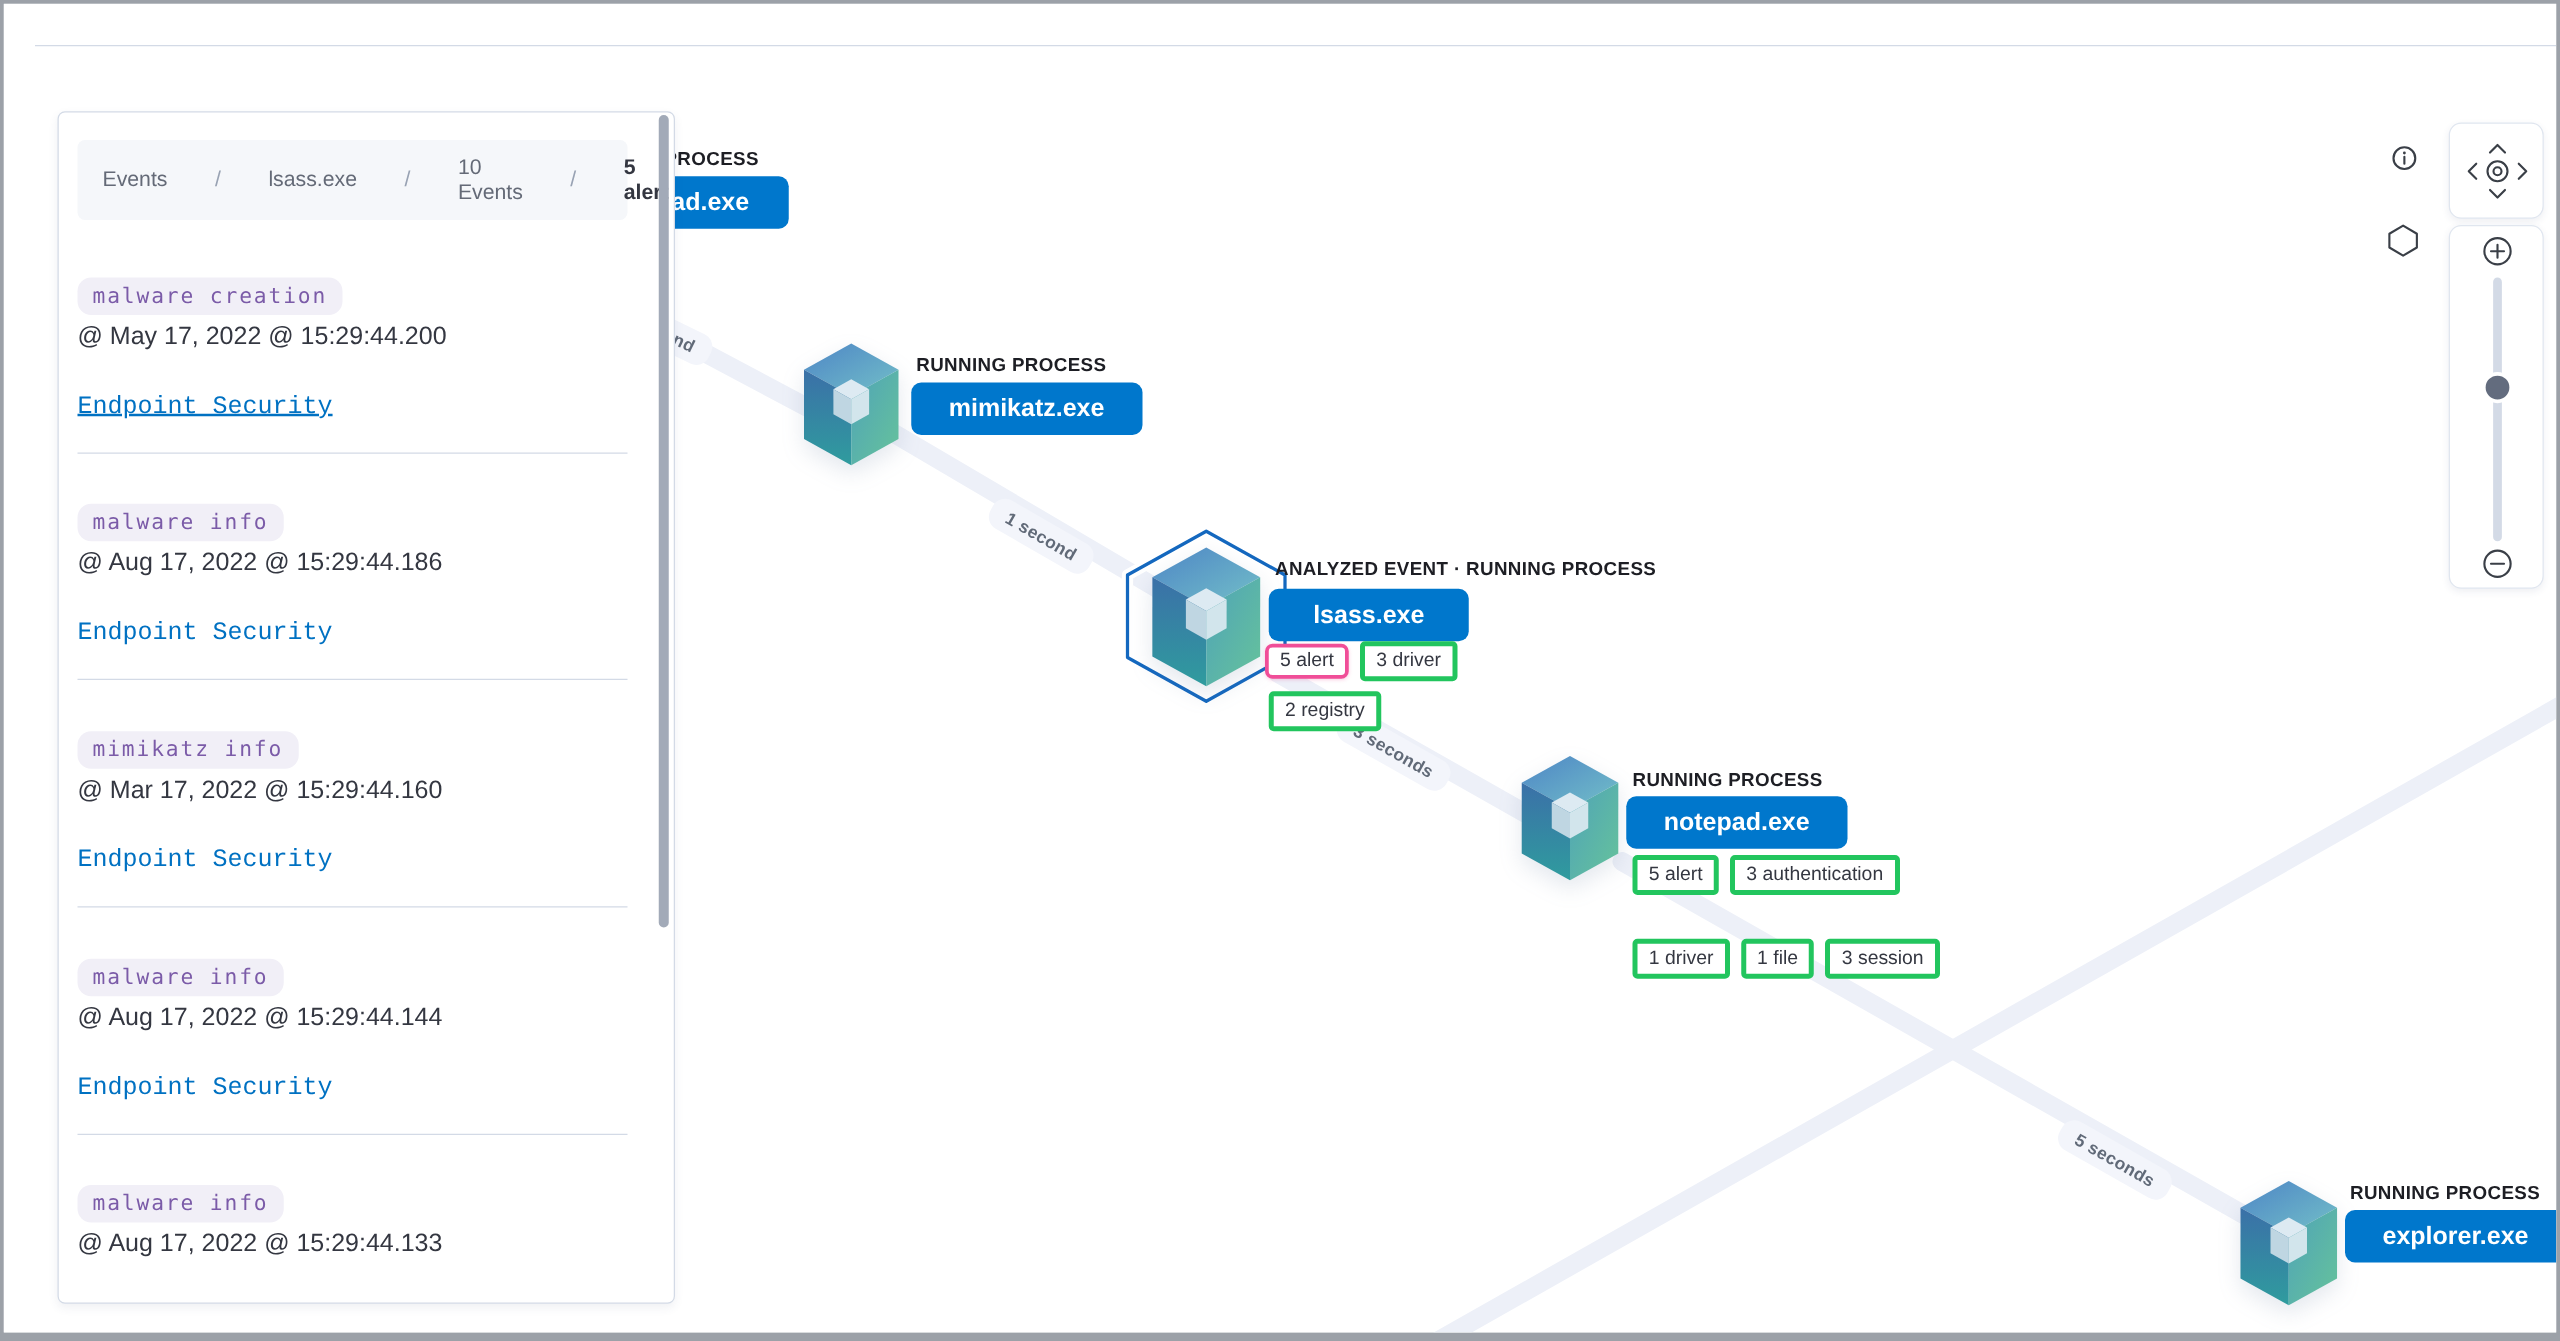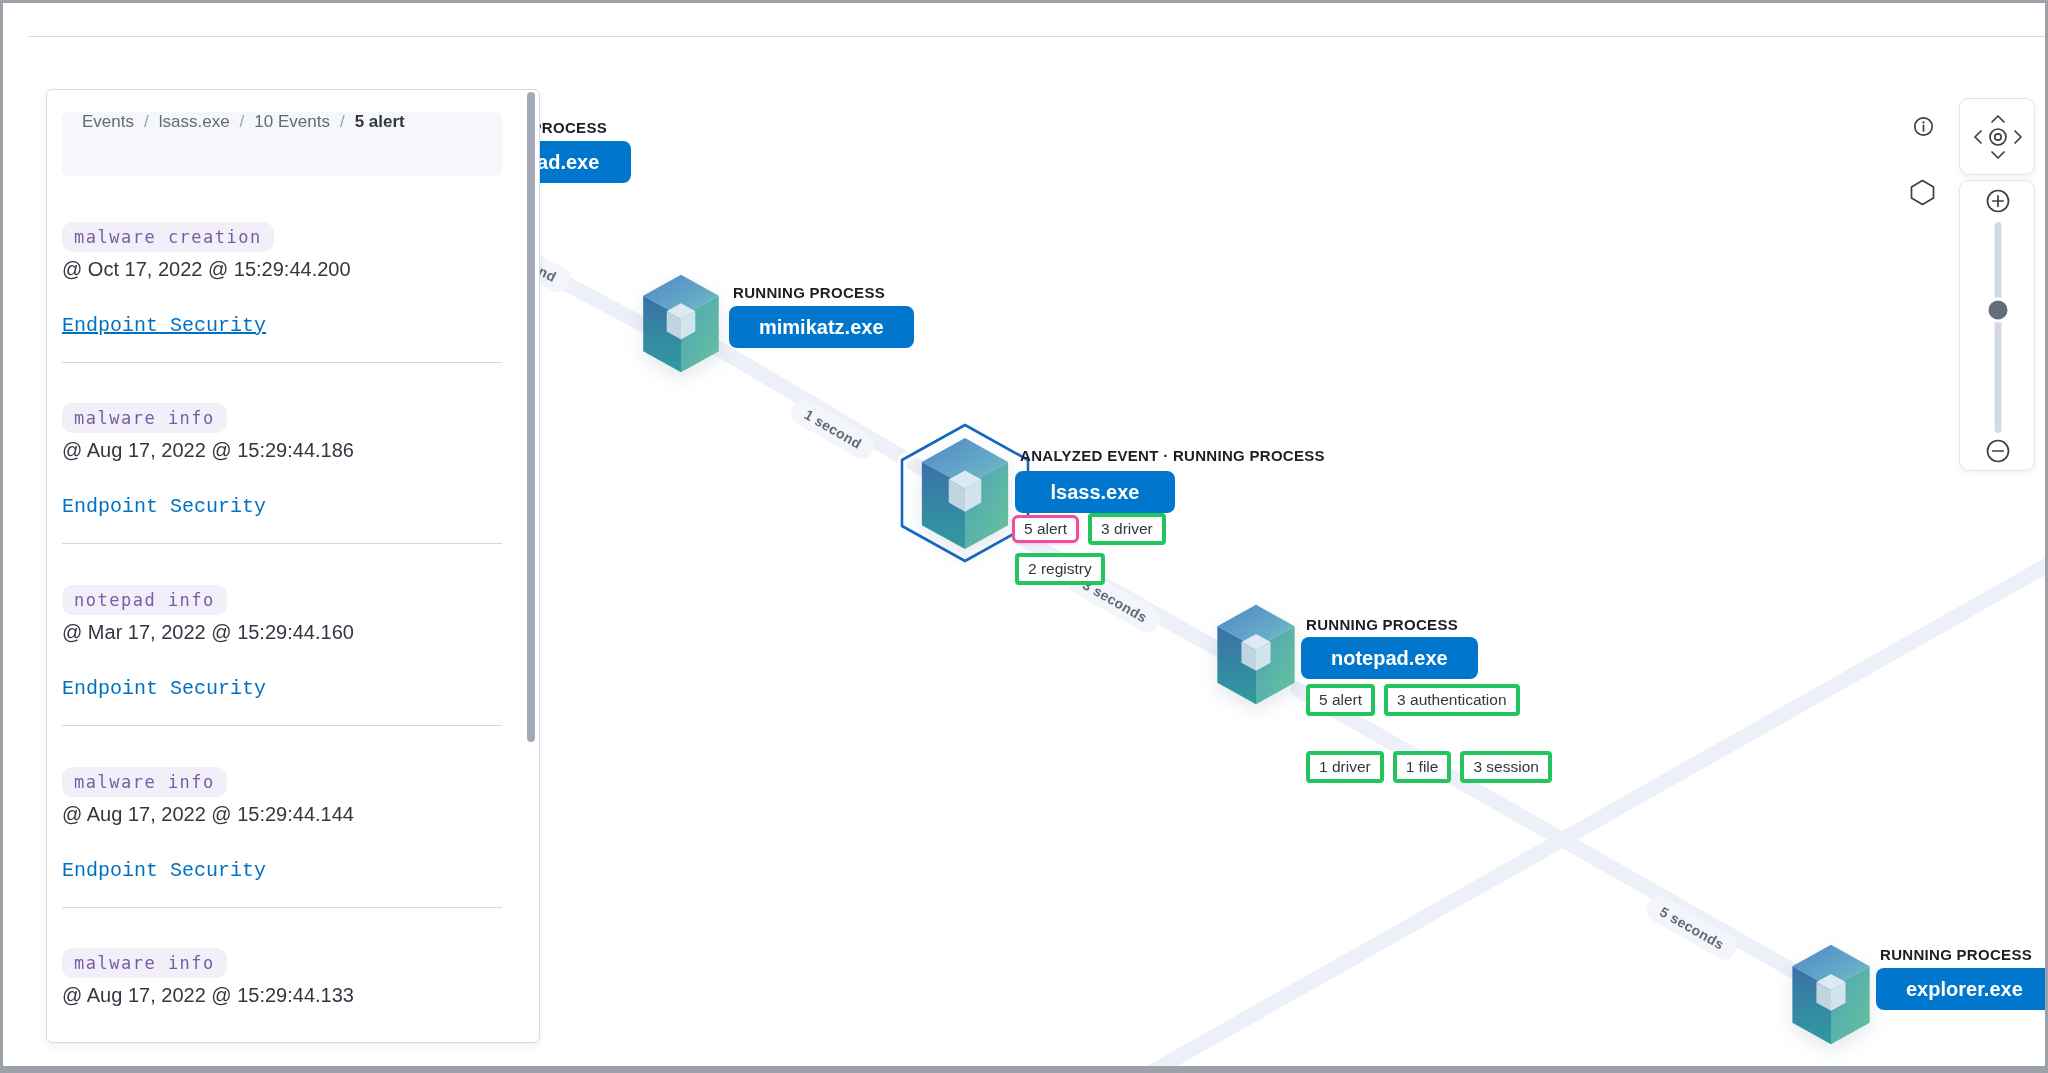--- a/index.html
+++ b/index.html
@@ -29,21 +29,21 @@
   .nrow { position:absolute; display:flex; gap:9px; align-items:center; }
   .nbadge { background:#fff; border:4px solid #22c55e; border-radius:4px; color:#343741;
     font-size:15.5px; padding:3px 9px; white-space:nowrap; cursor:pointer; }
   .nbadge.hot { border:3px solid #F04E98; border-radius:6px; padding:2px 9px; box-shadow:0 1px 3px rgba(240,78,152,.25); }
 
   
   #panel { position:absolute; left:43px; top:86px; width:494px; height:954px; background:#fff;
     border:1px solid #D3DAE6; border-radius:6px; box-shadow:0 3px 8px rgba(60,80,120,.08);
     z-index:10; overflow:hidden; }
   #crumbBar { position:absolute; left:15px; top:22px; width:440px; height:64px; background:#F5F7FA;
-    border-radius:6px; display:flex; align-items:flex-start; padding:0 20px; font-size:17px; color:#646A77; }
+    border-radius:6px; display:flex; align-items:center; padding:0 20px; font-size:17px; color:#646A77;gap:28px; }
   #crumbBar .crumb { cursor:pointer; }
   #crumbBar .crumb.last { color:#343741; font-weight:bold; cursor:default; }
   #crumbBar .csep { color:#98A2B3; margin:0 10px; }
   .evt { position:absolute; left:15px; width:440px; height:150px; }
   .evt .cat { display:inline-block; font-family:"DejaVu Sans Mono","Liberation Mono",monospace;
     font-size:17px; letter-spacing:1.5px; color:#7B5BA8; background:#F1EFF7; border-radius:11px;
     padding:5px 12px; }
   .evt .ts { position:absolute; left:0; top:36px; font-size:20px; color:#343741; white-space:nowrap; }
   .evt .src { position:absolute; left:0; top:92px; font-size:20px; color:#0071C2; cursor:pointer;font-family:Liberation Mono, monospace; }
   .evt .src.u { text-decoration:underline; }
@@ -160,34 +160,34 @@
       <span class="csep">/</span>
       <span class="crumb">lsass.exe</span>
       <span class="csep">/</span>
       <span class="crumb">10 Events</span>
       <span class="csep">/</span>
       <span class="crumb last">5 alert</span>
     </div>
 
     <div class="evt" style="top:132px;">
       <span class="cat">malware creation</span>
-      <div class="ts">@ Oct 17, 2022 @ 15:29:44.200</div>
+      <div class="ts">@ May 17, 2022 @ 15:29:44.200</div>
       <a class="src u">Endpoint Security</a>
     </div>
     <div class="sep" style="top:272px;"></div>
 
     <div class="evt" style="top:313px;">
       <span class="cat">malware info</span>
       <div class="ts">@ Aug 17, 2022 @ 15:29:44.186</div>
       <a class="src">Endpoint Security</a>
     </div>
     <div class="sep" style="top:453px;"></div>
 
     <div class="evt" style="top:495px;">
-      <span class="cat">notepad info</span>
+      <span class="cat">mimikatz info</span>
       <div class="ts">@ Mar 17, 2022 @ 15:29:44.160</div>
       <a class="src">Endpoint Security</a>
     </div>
     <div class="sep" style="top:635px;"></div>
 
     <div class="evt" style="top:677px;">
       <span class="cat">malware info</span>
       <div class="ts">@ Aug 17, 2022 @ 15:29:44.144</div>
       <a class="src">Endpoint Security</a>
     </div>

